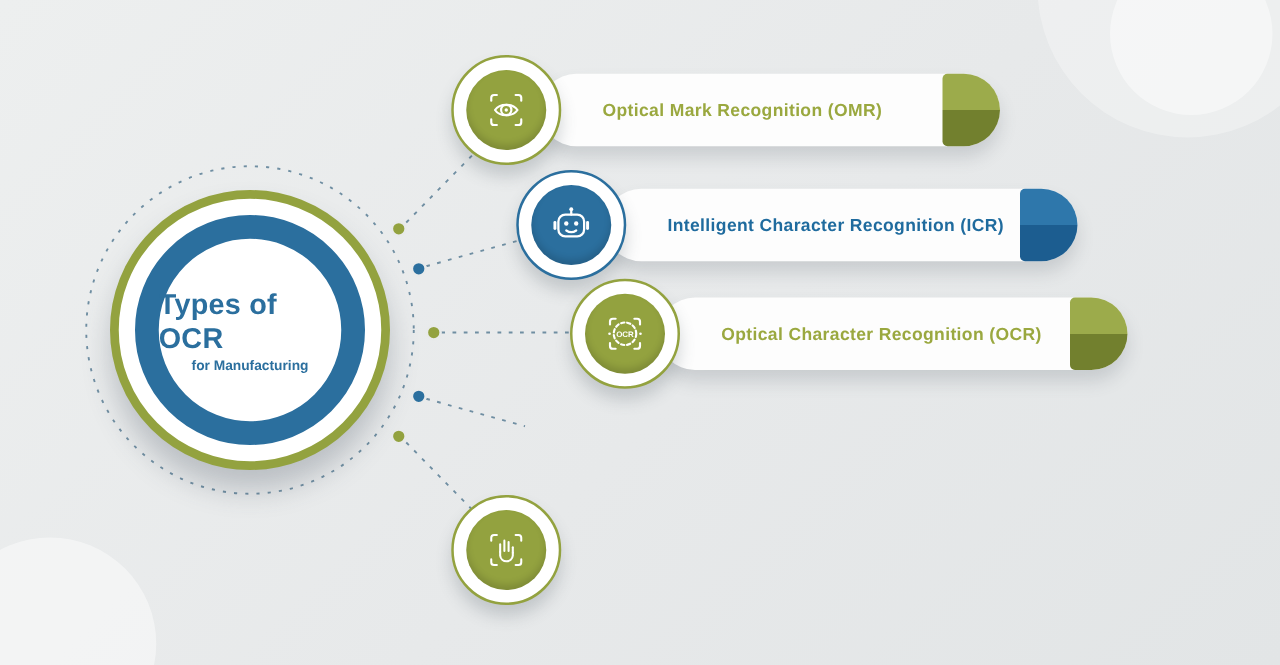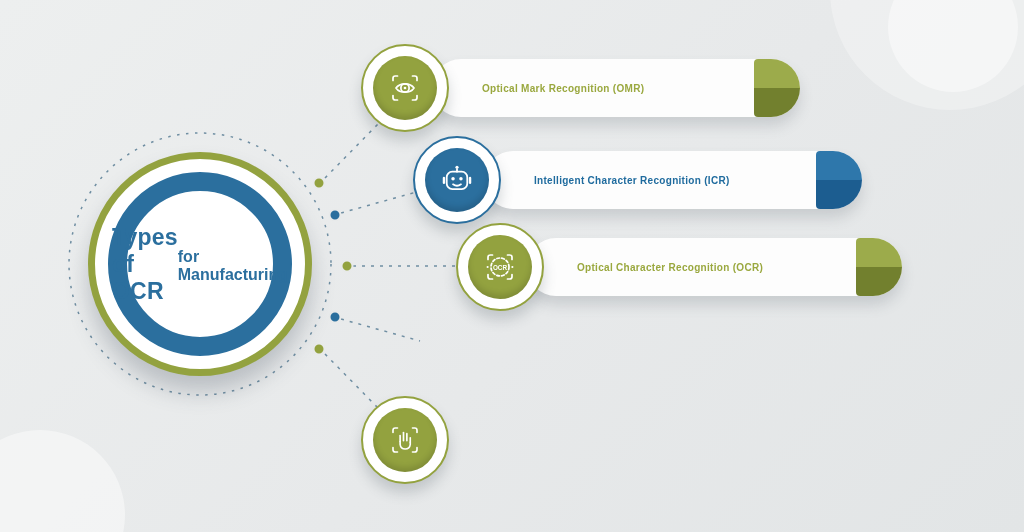--- a/index.html
+++ b/index.html
@@ -18,44 +18,44 @@
   
   .center-ring{
     position:absolute; left:88px; top:152px; width:224px; height:224px;
     border-radius:50%; background:#fff; border:7px solid #93a23f;
     box-shadow:0 16px 22px rgba(70,80,95,.28);
     display:flex; align-items:center; justify-content:center; z-index:2;
   }
   .center-blue{
     width:184px; height:184px; border-radius:50%;
     border:19px solid #2b6f9e; background:#fff;
-    display:flex; flex-direction:row; align-items:center; justify-content:center;
+    display:flex; flex-direction:column; align-items:center; justify-content:center;
   }
   .center-title{ color:#2b6f9e; font-size:23px; font-weight:bold; letter-spacing:.2px; }
-  .center-subtitle{ color:#2b6f9e; font-size:16px; font-weight:bold; margin-top:3px; }
+  .center-subtitle{ color:#2b6f9e; font-size:11px; font-weight:bold; margin-top:3px; }
 
   
   .row{ position:absolute; height:88px; z-index:2; }
   .row1{ left:361px; top:44px;  width:439px; }
   .row2{ left:413px; top:136px; width:449px; }
   .row3{ left:456px; top:223px; width:446px; }
   .row4{ left:413px; top:309px; width:449px; }
   .row5{ left:361px; top:396px; width:439px; }
 
   .olive{ --c:#93a23f; --c-text:#9aa83f; --cap-top:#9cab4b; --cap-bot:#72802e; }
   .blue { --c:#2b6f9e; --c-text:#1f6b9e; --cap-top:#2e77ab; --cap-bot:#1c5d90; }
   .cap-dark{ --cap-top:#1d6096; --cap-bot:#12497b; }
 
   .bar{
     position:absolute; left:71px; top:15px; right:0; height:58px;
     background:#fdfdfd; border-radius:29px;
     box-shadow:0 9px 14px rgba(85,95,105,.20);
     display:flex; align-items:center; padding-left:50px;
   }
-  .label{ font-size:10px; font-weight:bold; letter-spacing:.3px; color:var(--c-text); white-space:nowrap; }
+  .label{ font-size:14px; font-weight:bold; letter-spacing:.3px; color:var(--c-text); white-space:nowrap; }
   .cap{
     position:absolute; right:0; top:0; width:46px; height:58px;
     border-radius:4px 29px 29px 4px;
     background:linear-gradient(180deg, var(--cap-top) 0 50%, var(--cap-bot) 50% 100%);
   }
   .badge{
     position:absolute; left:0; top:0; width:88px; height:88px; border-radius:50%;
     background:#fff; border:2.5px solid var(--c);
     box-shadow:0 9px 13px rgba(80,90,100,.24);
     display:flex; align-items:center; justify-content:center; z-index:3;

